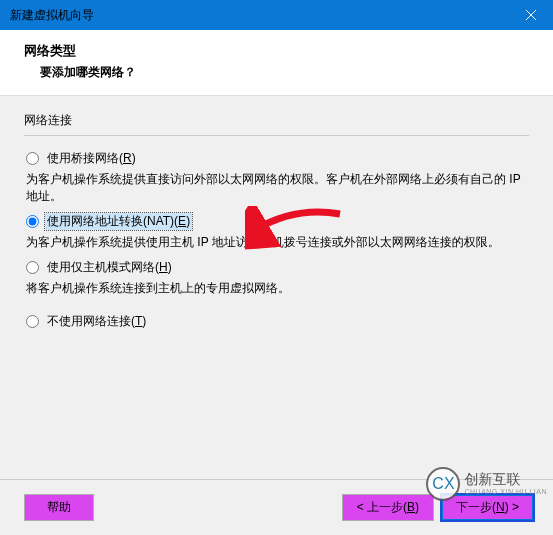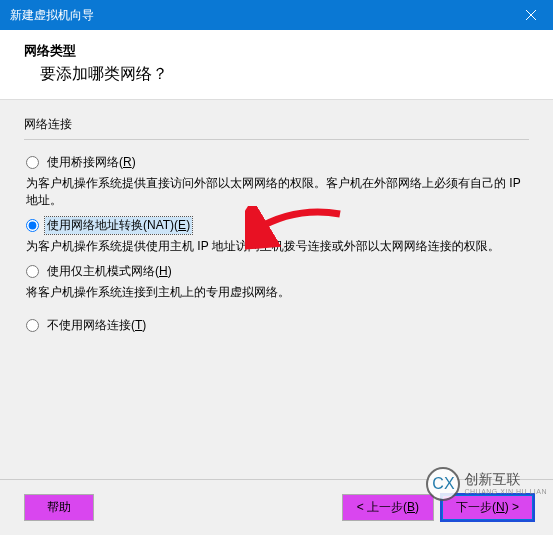--- a/index.html
+++ b/index.html
@@ -8,41 +8,41 @@
     font-family: "Microsoft YaHei", "Segoe UI", Tahoma, sans-serif;
     font-size: 12px;
     background: #f0f0f0;
     width: 553px;
     height: 535px;
     overflow: hidden;
     position: relative;
   }
   .titlebar {
     background: #0a78d4;
-    color: #ffffff;
+    color: #000000;
     height: 30px;
     display: flex;
     align-items: center;
     padding: 0 10px;
     justify-content: space-between;
   }
   .titlebar .title { font-size: 12px; }
   .titlebar .close {
     width: 45px; height: 30px;
     display:flex; align-items:center; justify-content:center;
     margin-right:-10px;
   }
   .titlebar .close svg { width:10px; height:10px; }
   .header {
     background: #fff;
     border-bottom: 1px solid #ddd;
     padding: 12px 24px 14px 24px;
   }
   .header .heading { font-weight: bold; font-size: 13px; margin-bottom: 4px;}
-  .header .sub { font-size: 16px; padding-left: 16px; color:#000;}
+  .header .sub { font-size: 12px; padding-left: 16px; color:#000;font-weight:bold;}
   .body {
     background: #f0f0f0;
     padding: 16px 24px 10px 24px;
   }
   .group-label { font-size:12px; margin-bottom:6px; }
   .group {
     padding: 6px 2px 4px 2px;
   }
   .option {
     margin: 8px 0 4px 0;

